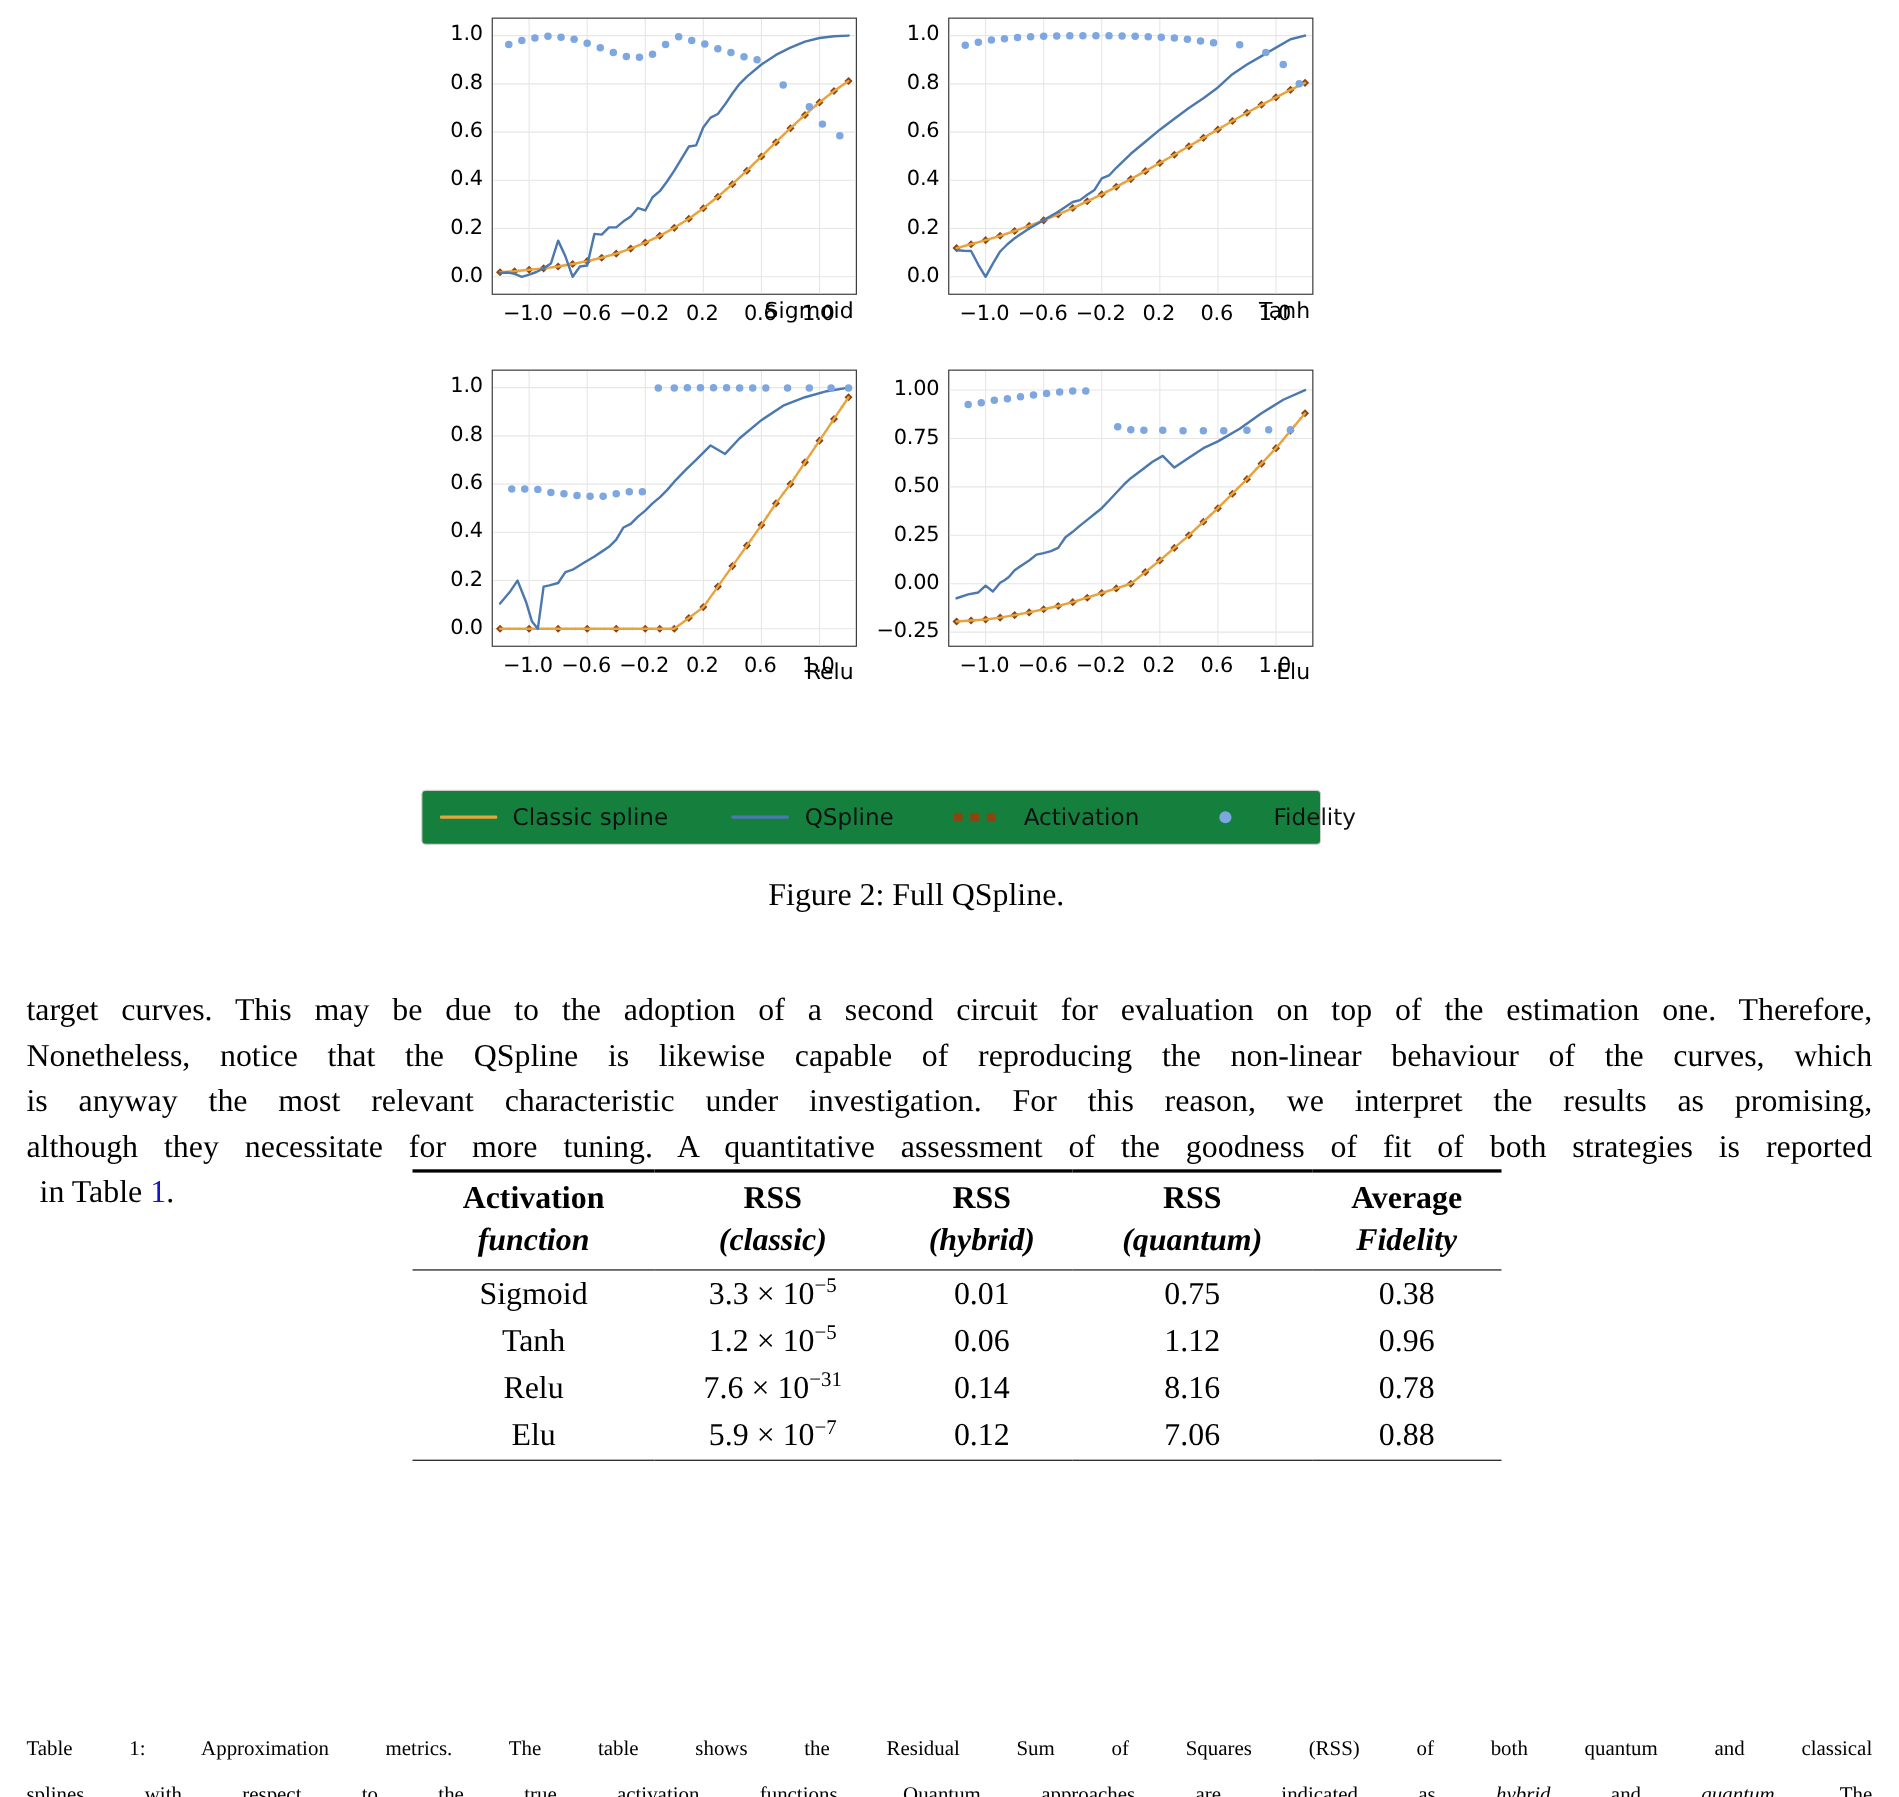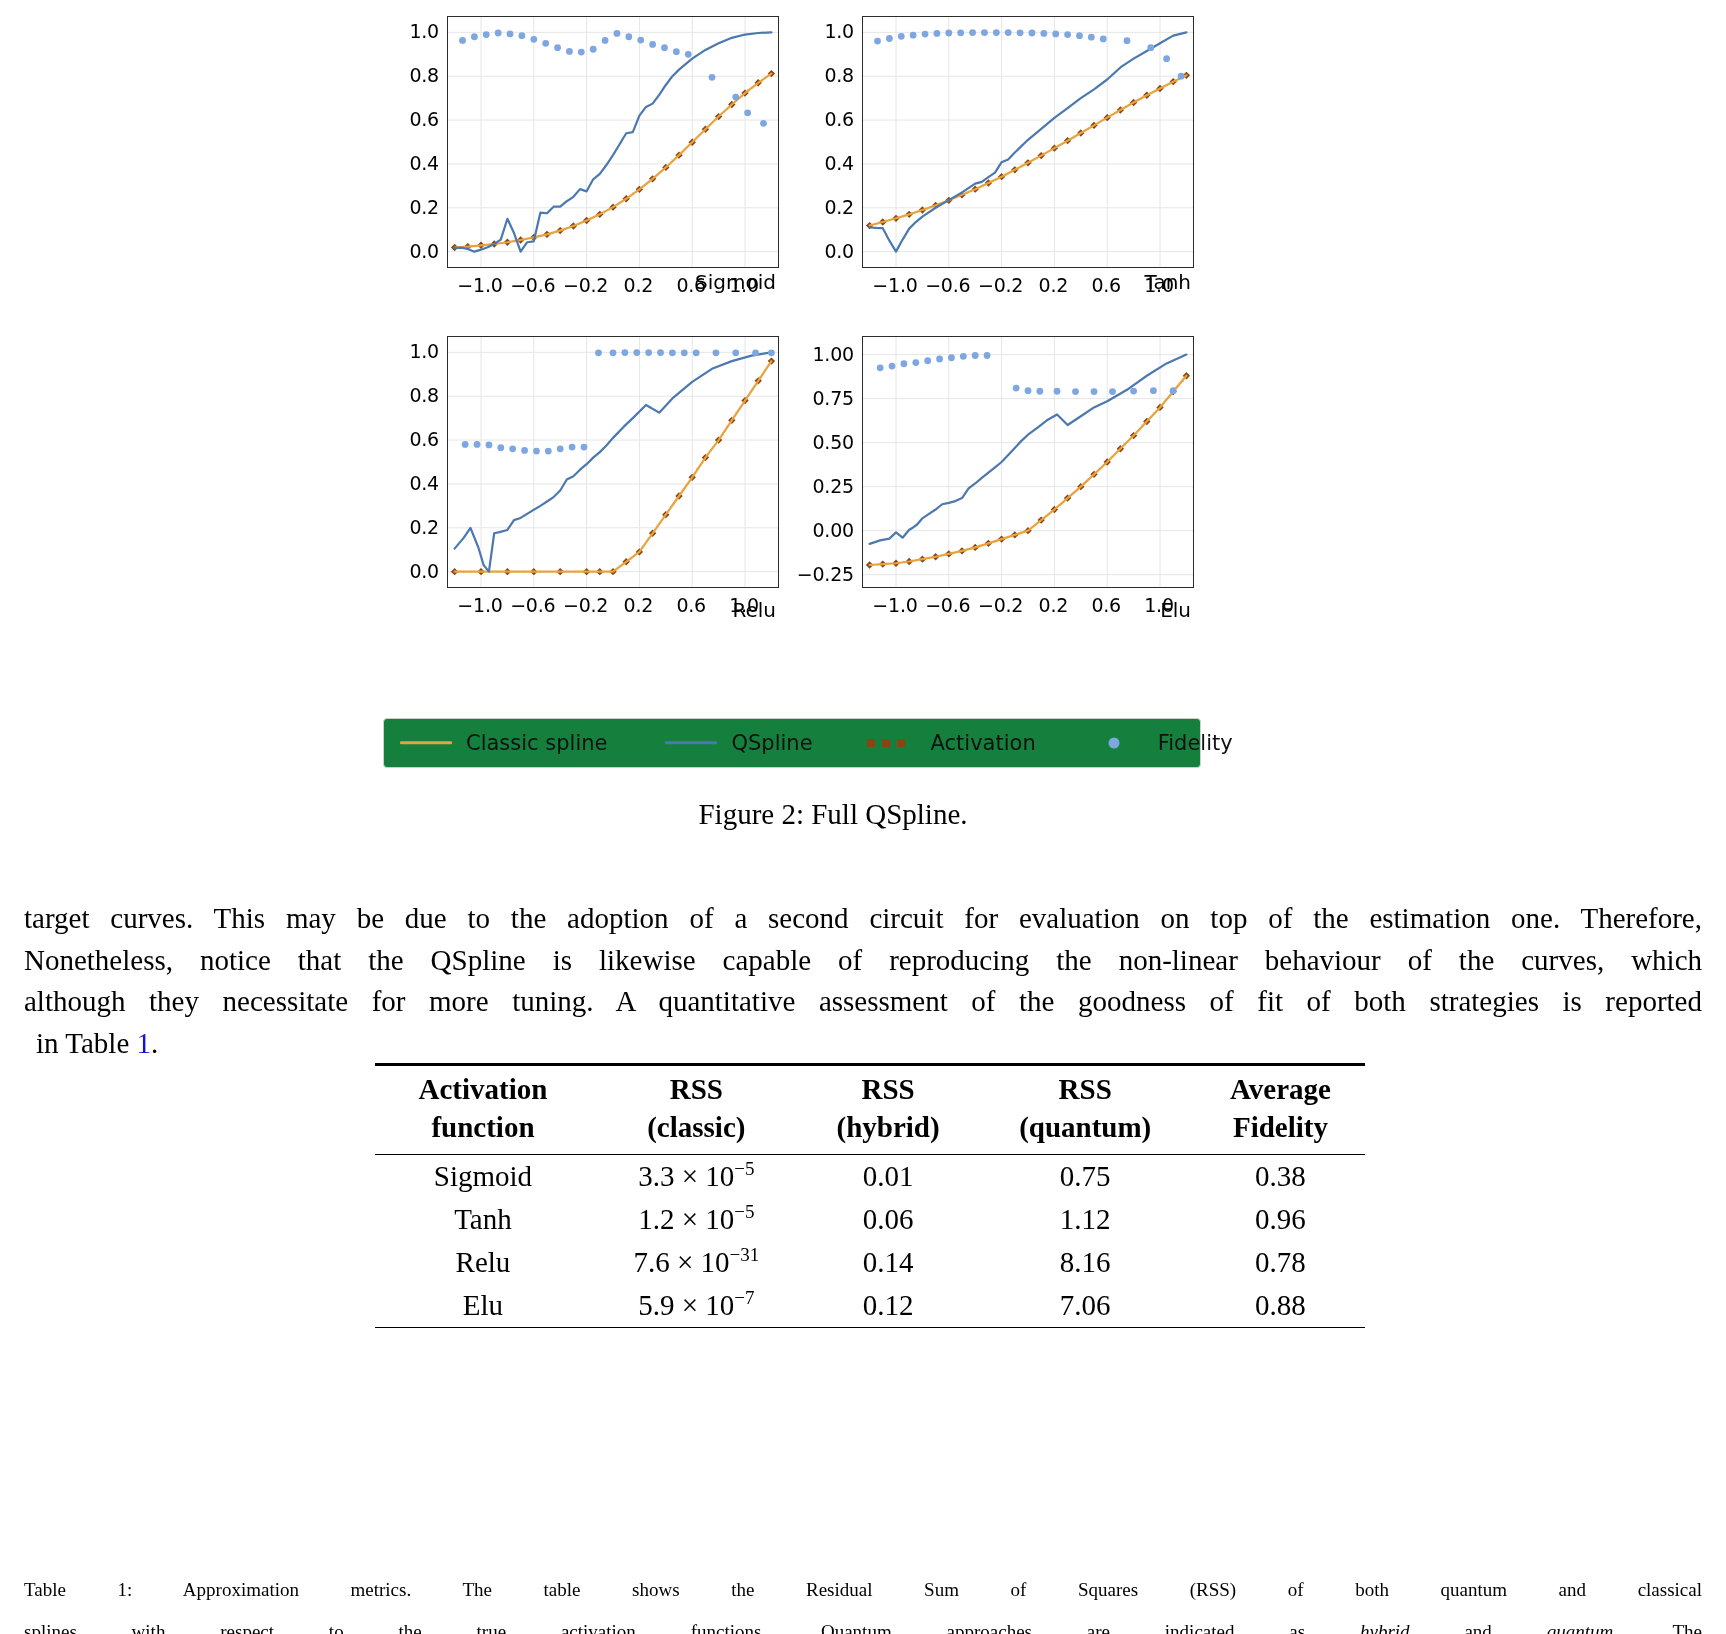--- a/index.html
+++ b/index.html
@@ -106,21 +106,21 @@
     border-collapse:collapse;width:100%;
     font-size:29px;
   }
   table.metrics th,table.metrics td{
     text-align:center;padding:0;font-weight:normal;
   }
   table.metrics thead th{
     font-weight:bold;line-height:38px;padding:4px 0 8px 0;
     vertical-align:top;
   }
-  table.metrics thead th .l2{display:block;}
+  table.metrics thead th .l2{display:block;font-style:italic;}
   table.metrics tbody td{line-height:43px;}
   .rule-top{border-top:3.2px solid #000;}
   .rule-mid{border-top:1.6px solid #000;}
   .rule-bot{border-top:1.6px solid #000;}
   .sup{font-size:19px;vertical-align:super;line-height:0;}
   .tbl-caption{
     position:absolute;left:24px;top:1569px;width:1678px;
     font-size:19px;line-height:41.5px;text-align:justify;
   }
   .tbl-caption .lastline{text-align:left;}
@@ -517,20 +517,21 @@
           <span class="lab">Fidelity</span>
         </div>
       </div>
 
     <div class="fig-caption">Figure 2: Full QSpline.</div>
   </div>
 
   <div class="body-par">
       <div style="text-align: justify; text-align-last: justify;">target curves. This may be due to the adoption of a second circuit for evaluation on top of the estimation one. Therefore,</div>
       <div style="text-align: justify; text-align-last: justify;">Nonetheless, notice that the QSpline is likewise capable of reproducing the non-linear behaviour of the curves, which</div>
+      <div style="text-align: justify; text-align-last: justify;">is anyway the most relevant characteristic under investigation. For this reason, we interpret the results as promising,</div>
       <div style="text-align: justify; text-align-last: justify;">although they necessitate for more tuning. A quantitative assessment of the goodness of fit of both strategies is reported</div>
       <div class="lastline">in Table <a class="xref" href="#">1</a>.</div>
     </div>
 
   <div class="table-wrap">
     <table class="metrics">
       <thead>
         <tr class="rule-top">
             <th><span>Activation</span><span class="l2">function</span></th>
             <th><span>RSS</span><span class="l2">(classic)</span></th>

